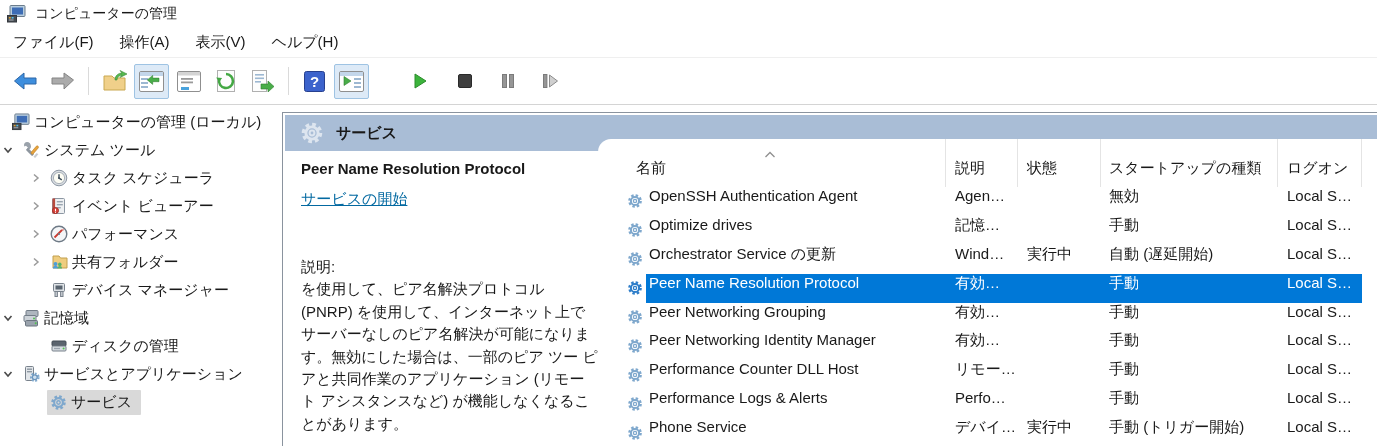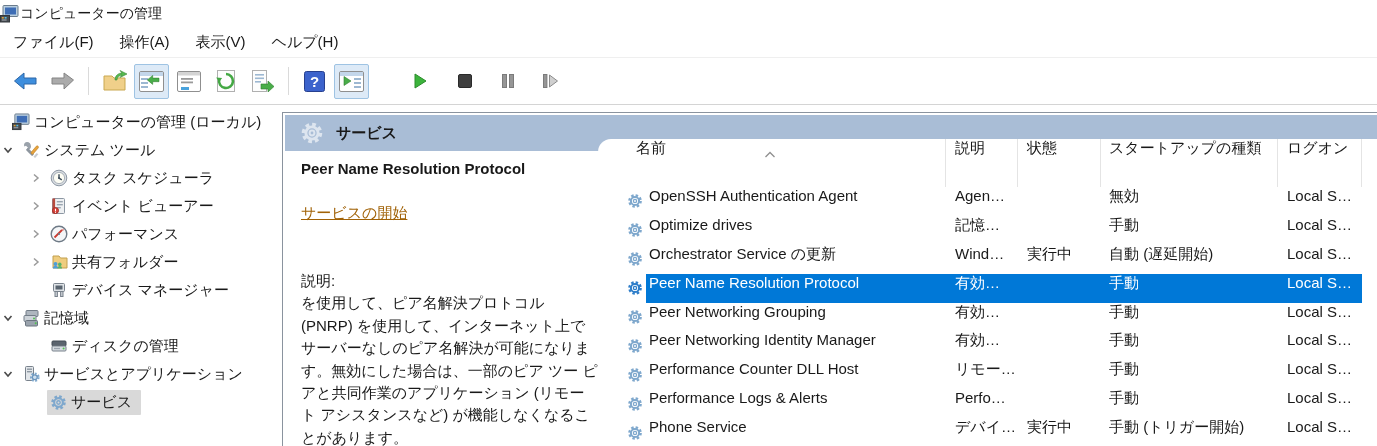--- a/index.html
+++ b/index.html
@@ -1,22 +1,22 @@
 <!DOCTYPE html>
 <html><head>
 <meta charset="utf-8">
 <style>
   html,body{margin:0;padding:0}
   body{width:1377px;height:446px;position:relative;overflow:hidden;background:#fff;
        font-family:"Liberation Sans","DejaVu Sans",sans-serif;font-size:15px;color:#191919}
   svg{display:block}
 
   
-  .titlebar{position:absolute;left:0;top:0;width:100%;height:28px;display:flex;align-items:center;gap:1px;
-            padding-left:0;box-sizing:border-box;font-size:14px}
+  .titlebar{position:absolute;left:0;top:0;width:100%;height:28px;display:flex;align-items:center;gap:9px;
+            padding-left:7px;box-sizing:border-box;font-size:14px}
 
   
   .menubar{position:absolute;left:0;top:28px;width:100%;height:30px;display:flex;
            border-bottom:1px solid #efefef;box-sizing:border-box}
   .menu-item{padding:0 13px;height:100%;display:flex;align-items:center;cursor:default}
 
   
   .toolbar{position:absolute;left:0;top:58px;width:100%;height:47px;border-bottom:1px solid #d4d4d4;
            display:flex;align-items:center;gap:2px;padding-left:8px;box-sizing:border-box}
   .tbtn{width:33px;height:33px;display:flex;align-items:center;justify-content:center;
@@ -35,28 +35,28 @@
 
   
   .main{position:absolute;left:282px;top:112px;right:0;bottom:0;background:#fff;
         border-left:1px solid #8a939e;border-top:1px solid #8a939e}
   .band{position:absolute;left:2px;top:2px;right:0;height:36px;background:#a9bdd6;
         display:flex;align-items:center;gap:12px;padding-left:15px;box-sizing:border-box;font-weight:bold}
 
   
   .detail{position:absolute;left:0;top:39px;width:314px;bottom:0;padding-left:18px;box-sizing:border-box}
   .svc-title{font-weight:bold;margin-top:8px}
-  .svc-link{margin-top:27px;color:#a16207;text-decoration:underline;width:fit-content;cursor:pointer}
+  .svc-link{margin-top:13px;color:#0369a1;text-decoration:underline;width:fit-content;cursor:pointer}
   .svc-desc{margin-top:47px;line-height:22.4px;width:298px}
 
   
   .listpane{position:absolute;left:315px;top:26px;right:0;bottom:0;background:#fff;
             border-top-left-radius:13px;overflow:hidden}
   .lheader{display:flex;height:48px;box-sizing:border-box}
-  .hcell{box-sizing:border-box;border-right:1px solid #e4e4e4;display:flex;align-items:flex-start;
+  .hcell{box-sizing:border-box;border-right:1px solid #e4e4e4;display:flex;align-items:flex-end;
          padding-bottom:9px;white-space:nowrap;overflow:hidden}
   .h-name{width:348px;padding-left:38px;position:relative}
   .h-desc{width:72px;padding-left:9px}
   .h-status{width:83px;padding-left:9px}
   .h-startup{width:177px;padding-left:8px}
   .h-logon{width:84px;padding-left:9px}
   .sortmark{position:absolute;left:166px;top:12px;color:#8f8f8f}
 
   .srow{display:flex;height:28.9px;position:relative}
   .c{box-sizing:border-box;white-space:nowrap;overflow:hidden;flex:none}

